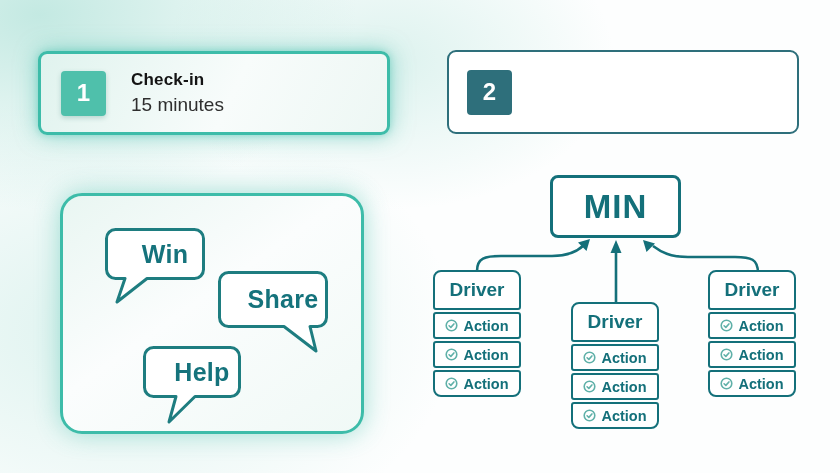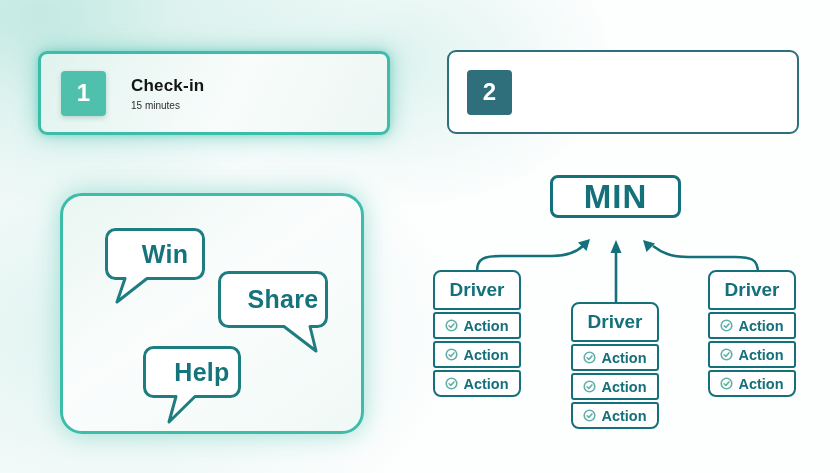--- a/index.html
+++ b/index.html
@@ -38,21 +38,21 @@
   }
   .step-badge {
     width: 45px; height: 45px; flex: 0 0 auto;
     display: flex; align-items: center; justify-content: center;
     color: #ffffff; font-weight: bold; font-size: 24px;
     border-radius: 4px;
   }
   .step-badge.b1 { background: #4fc0ab; box-shadow: 0 2px 5px rgba(40,120,105,0.25); }
   .step-badge.b2 { background: #2e6f7b; }
   .step-title { font-size: 17px; font-weight: bold; color: #141414; letter-spacing: .2px; }
-  .step-sub   { font-size: 10px; color: #2e2e2e; margin-top: 4px; }
+  .step-sub   { font-size: 19px; color: #2e2e2e; margin-top: 4px; }
 
   
   .bubble-panel {
     position: absolute;
     left: 60px; top: 193px; width: 304px; height: 241px;
     border: 3px solid #3dbca9; border-radius: 22px;
     background: linear-gradient(145deg, #e9f6f2 0%, #fbfdfd 45%, #f0f9f6 100%);
     box-shadow: 0 0 24px rgba(61,188,169,0.45);
   }
   .bubble { position: absolute; }
@@ -64,21 +64,21 @@
   }
   .bubble.win   { left: 42px;  top: 32px; }
   .bubble.share { left: 155px; top: 75px; }
   .bubble.help  { left: 80px;  top: 150px; }
   .bubble.win   .bubble-label { top: 0; height: 52px; }
   .bubble.share .bubble-label { top: 0; height: 57px; }
   .bubble.help  .bubble-label { top: 0; height: 52px; }
 
   
   .min-box {
-    position: absolute; left: 550px; top: 175px; width: 131px; height: 43px;
+    position: absolute; left: 550px; top: 175px; width: 131px; height: 63px;
     border: 3px solid #14707a; border-radius: 8px; background: #ffffff;
     display: flex; align-items: center; justify-content: center;
     font-size: 33px; font-weight: bold; color: #14707a; letter-spacing: 1px;
   }
   .arrows-svg { position: absolute; left: 430px; top: 232px; }
 
   .driver-col { position: absolute; width: 88px; display: flex; flex-direction: column; gap: 2px; }
   .driver-col.c1 { left: 433px; top: 270px; }
   .driver-col.c2 { left: 571px; top: 302px; }
   .driver-col.c3 { left: 708px; top: 270px; }

